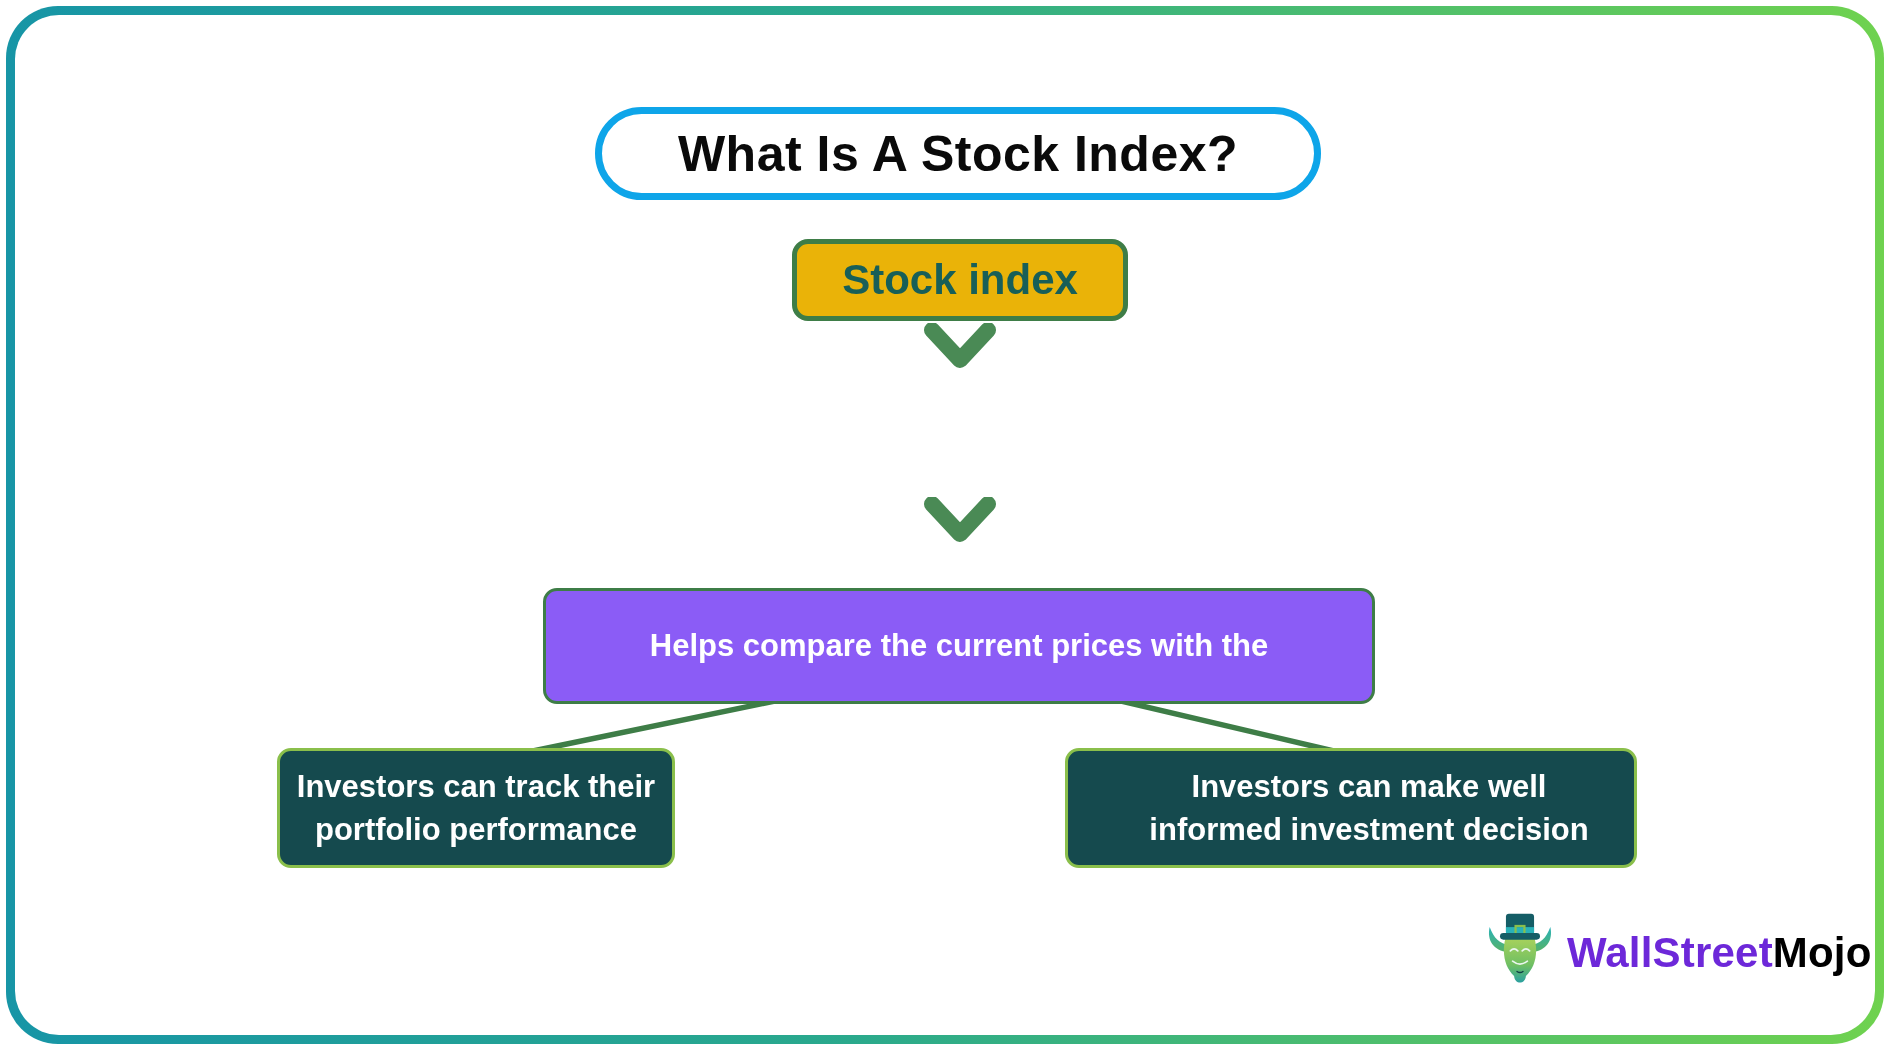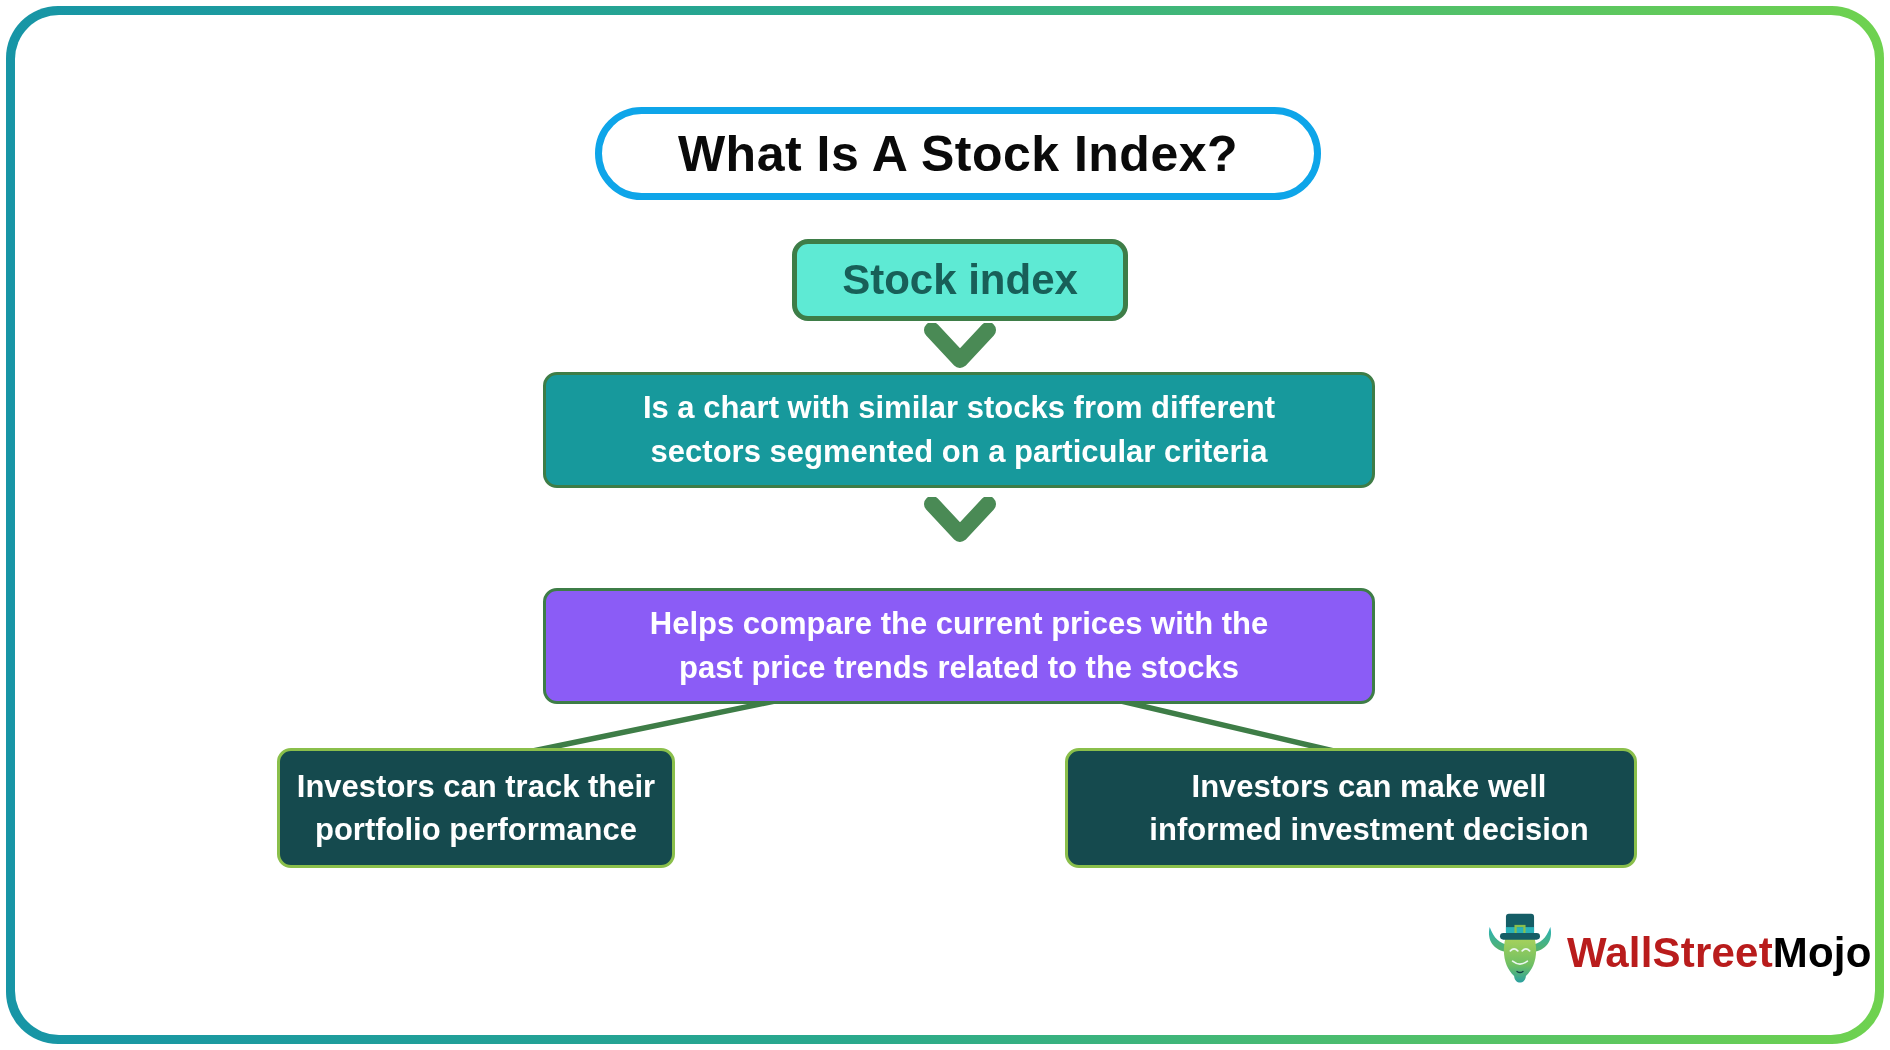--- a/index.html
+++ b/index.html
@@ -37,21 +37,21 @@
   }
   .title-pill h1 {
     font-size: 50px; font-weight: 800; color: #0a0a0a;
     letter-spacing: 0.5px; white-space: nowrap;
   }
   
   .root-node {
     position: absolute;
     left: 792px; top: 239px;
     width: 336px; height: 82px;
-    background: #5eead4;
+    background: #eab308;
     border: 5px solid #3e7d47;
     border-radius: 16px;
     display: flex; align-items: center; justify-content: center;
   }
   .root-node span {
     font-size: 42px; font-weight: 800; color: #185f58; white-space: nowrap;
   }
   
   .chevron { position: absolute; width: 72px; height: 46px; }
   .chevron-1 { left: 924px; top: 323px; }
@@ -98,21 +98,21 @@
   .benefit-left  { left: 277px;  width: 398px; }
   .benefit-right { left: 1065px; width: 572px; padding-left: 36px; }
   
   .logo {
     position: absolute;
     left: 1483px; top: 905px;
     display: flex; align-items: center; gap: 10px;
   }
   .logo-bull { width: 74px; height: 96px; }
   .logo-text { font-size: 42px; font-weight: 800; white-space: nowrap; letter-spacing: 0.2px; }
-  .logo-text .primary { color: #b91c1c; }
+  .logo-text .primary { color: #6d28d9; }
   .logo-text .accent  { color: #000000; }
 </style>
 </head>
 <body>
 
 <div class="canvas">
 
   <div class="frame">
     <div class="frame-inner"></div>
   </div>
@@ -127,32 +127,27 @@
   </div>
 
   <div class="root-node">
     <span>Stock index</span>
   </div>
 
   <svg class="chevron chevron-1" viewBox="0 0 72 46" xmlns="http://www.w3.org/2000/svg">
     <path d="M8,7 L36,37 L64,7" fill="none" stroke="#4a8a55" stroke-width="16" stroke-linecap="round" stroke-linejoin="round"></path>
   </svg>
 
-  <div class="flow-box definition-box">
-    <span class="line">Is a chart with similar stocks from different</span>
-    <span class="line">sectors segmented on a particular criteria</span>
-  </div>
 
   <svg class="chevron chevron-2" viewBox="0 0 72 46" xmlns="http://www.w3.org/2000/svg">
     <path d="M8,7 L36,37 L64,7" fill="none" stroke="#4a8a55" stroke-width="16" stroke-linecap="round" stroke-linejoin="round"></path>
   </svg>
 
   <div class="flow-box comparison-box">
     <span class="line">Helps compare the current prices with the</span>
-    <span class="line">past price trends related to the stocks</span>
   </div>
 
   <div class="benefit-box benefit-left">
     <span class="line">Investors can track their</span>
     <span class="line">portfolio performance</span>
   </div>
 
   <div class="benefit-box benefit-right">
     <span class="line">Investors can make well</span>
     <span class="line">informed investment decision</span>

